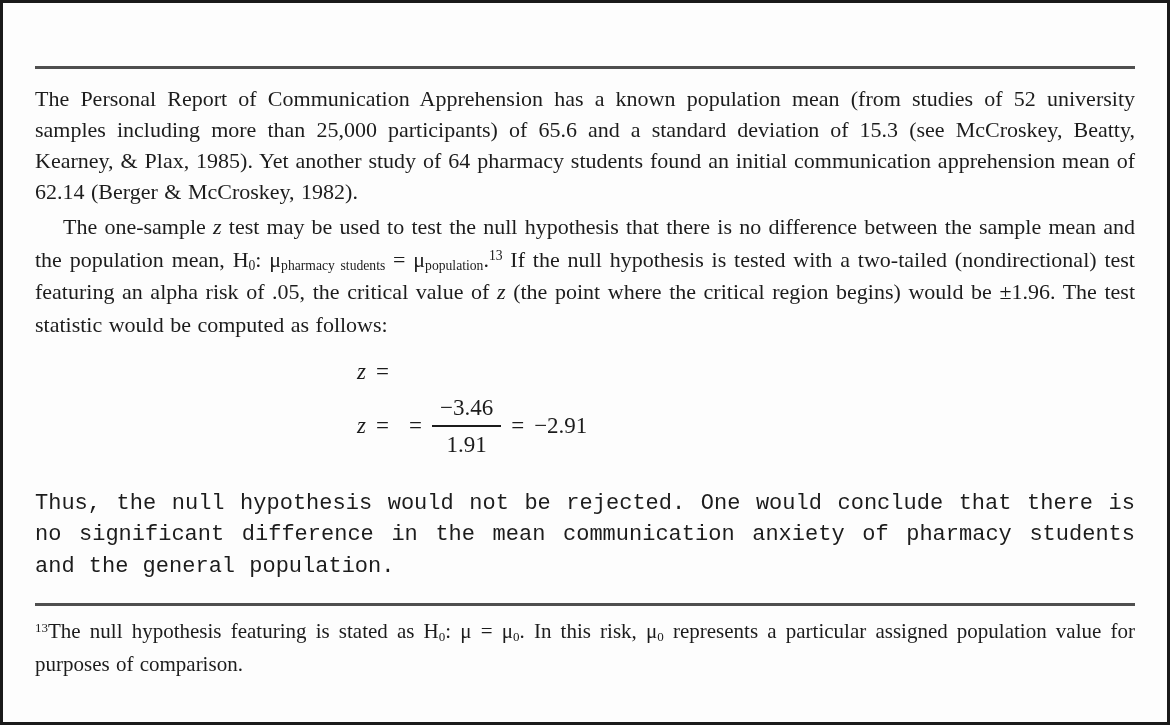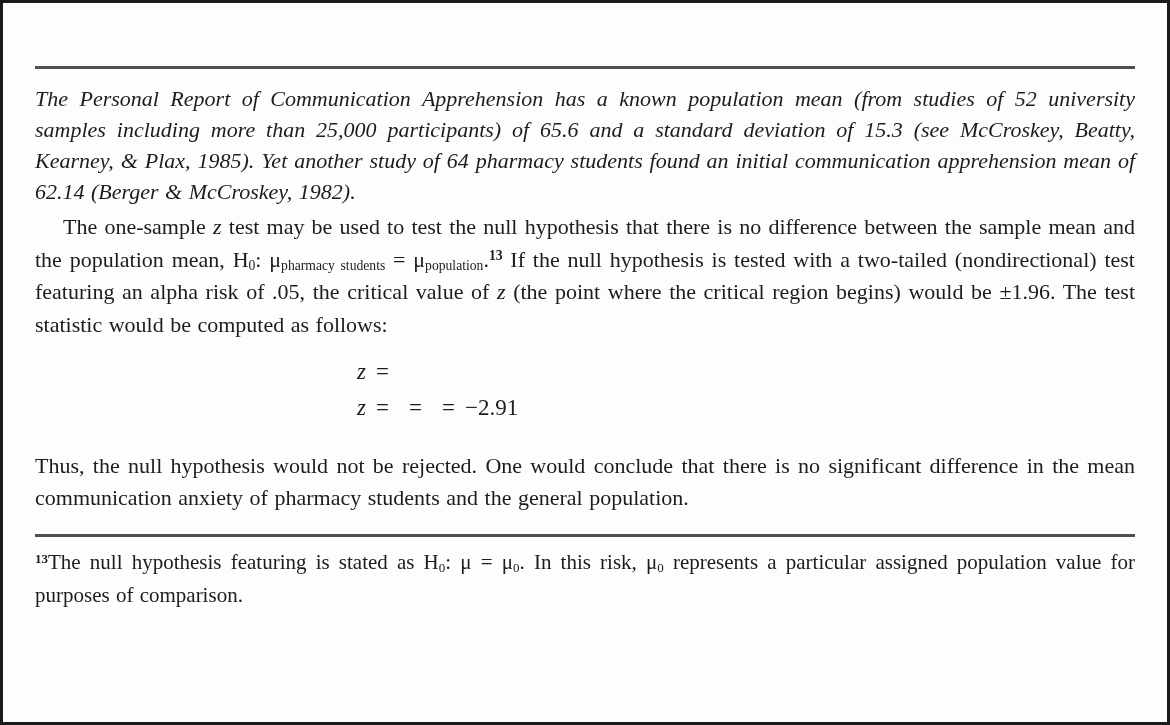--- a/index.html
+++ b/index.html
@@ -8,27 +8,27 @@
     background:#fdfdfd; border:3px solid #1a1a1a;
     font-family:"Liberation Serif", serif; color:#1c1c1c;
     overflow:hidden;
   }
   .content { padding:0 32px 0 32px; }
   .rule { height:3px; background:#4f4f4f; }
   .rule-top { margin-top:63px; }
   .rule-bottom { margin-top:21px; height:2.5px; }
   p { margin:0; }
   .body-text { font-size:22px; line-height:31px; text-align:justify; word-spacing:1px; }
-  .p1 { margin-top:14px;font-style:italic; }
+  .p1 { margin-top:14px; }
   .p2 { margin-top:4px; line-height:32.5px; text-indent:28px; }
-  .p3 { margin-top:29px; line-height:31.5px; }
+  .p3 { margin-top:29px; line-height:31.5px;font-family:Liberation Mono, monospace; }
   .footnote-text { margin-top:9px; font-size:21px; line-height:33px; text-align:justify; word-spacing:1px; }
   .it { font-style:italic; }
   .sub { font-size:0.62em; line-height:0; position:relative; top:0.28em; }
-  .sup { font-size:0.62em; line-height:0; position:relative; top:-0.45em;font-weight:bold; }
+  .sup { font-size:0.62em; line-height:0; position:relative; top:-0.45em; }
 
   
   .equation { display:flex; align-items:center; margin-left:322px; font-size:23px; line-height:1.2; }
   .eq1 { margin-top:17px; }
   .eq2 { margin-top:8px; }
   .eq-op { margin:0 10px; }
   .frac { display:inline-block; text-align:center; }
   .frac.deep { margin-top:11px; }   
   .frac > .num { display:block; border-bottom:2.4px solid #1c1c1c; padding:0 8px 4px; }
   .frac > .den { display:block; padding-top:4px; }
@@ -55,20 +55,24 @@
       <span class="it">z</span>
       <span class="eq-op">=</span>
     </div>
 
     <div class="equation eq2">
       <span class="it">z</span>
       <span class="eq-op">=</span>
       <span class="frac deep">
       </span>
       <span class="eq-op">=</span>
+      <span class="frac">
+        <span class="num">−3.46</span>
+        <span class="den">1.91</span>
+      </span>
       <span class="eq-op">=</span>
       <span>−2.91</span>
     </div>
 
     <p class="body-text p3"><span>Thus, the null hypothesis would not be rejected. One would conclude that there is no significant difference in the mean communication anxiety of pharmacy students and the general population.</span></p>
 
     <div class="rule rule-bottom"></div>
 
     <p class="footnote-text"><span class="sup">13</span><span>The null hypothesis featuring is stated as H</span><span class="sub">0</span><span>: μ = μ</span><span class="sub">0</span><span>. In this risk, μ</span><span class="sub">0</span><span> represents a particular assigned population value for purposes of comparison.</span></p>
 

